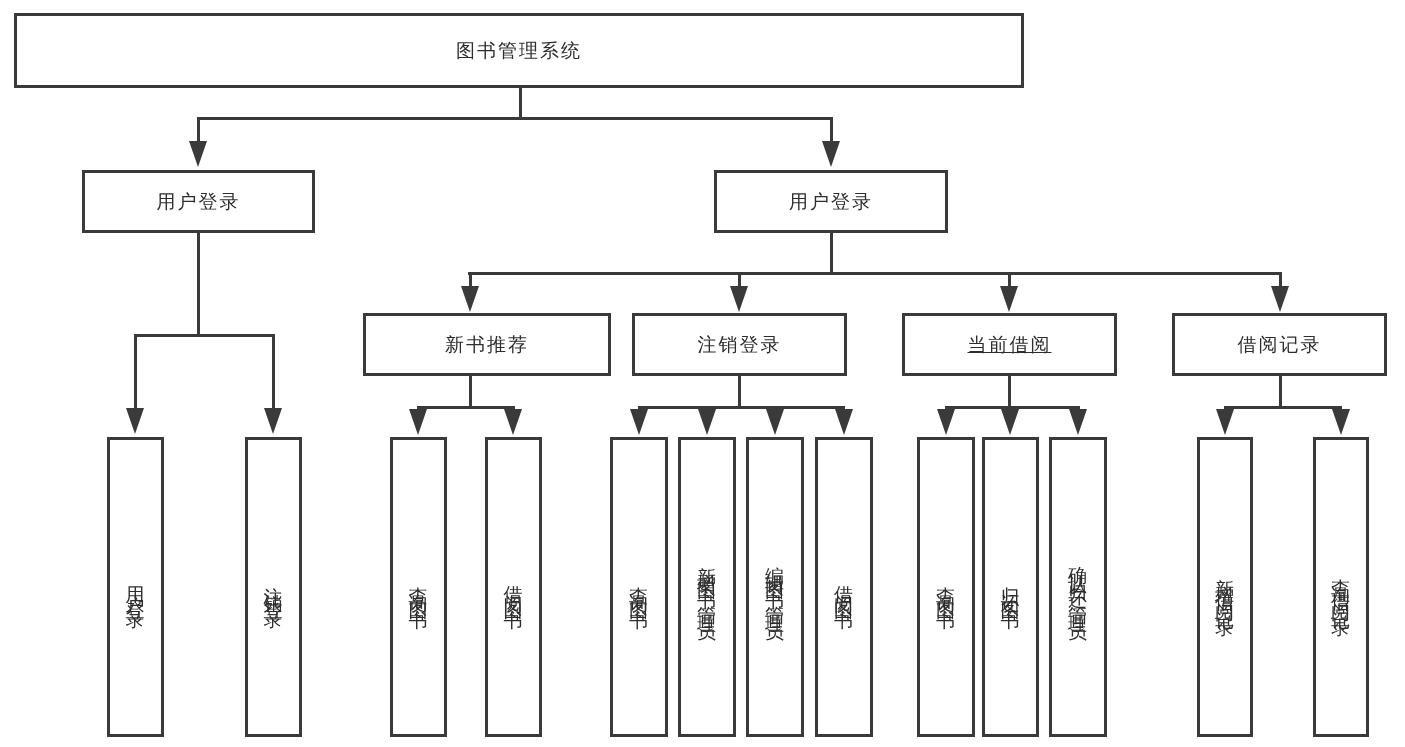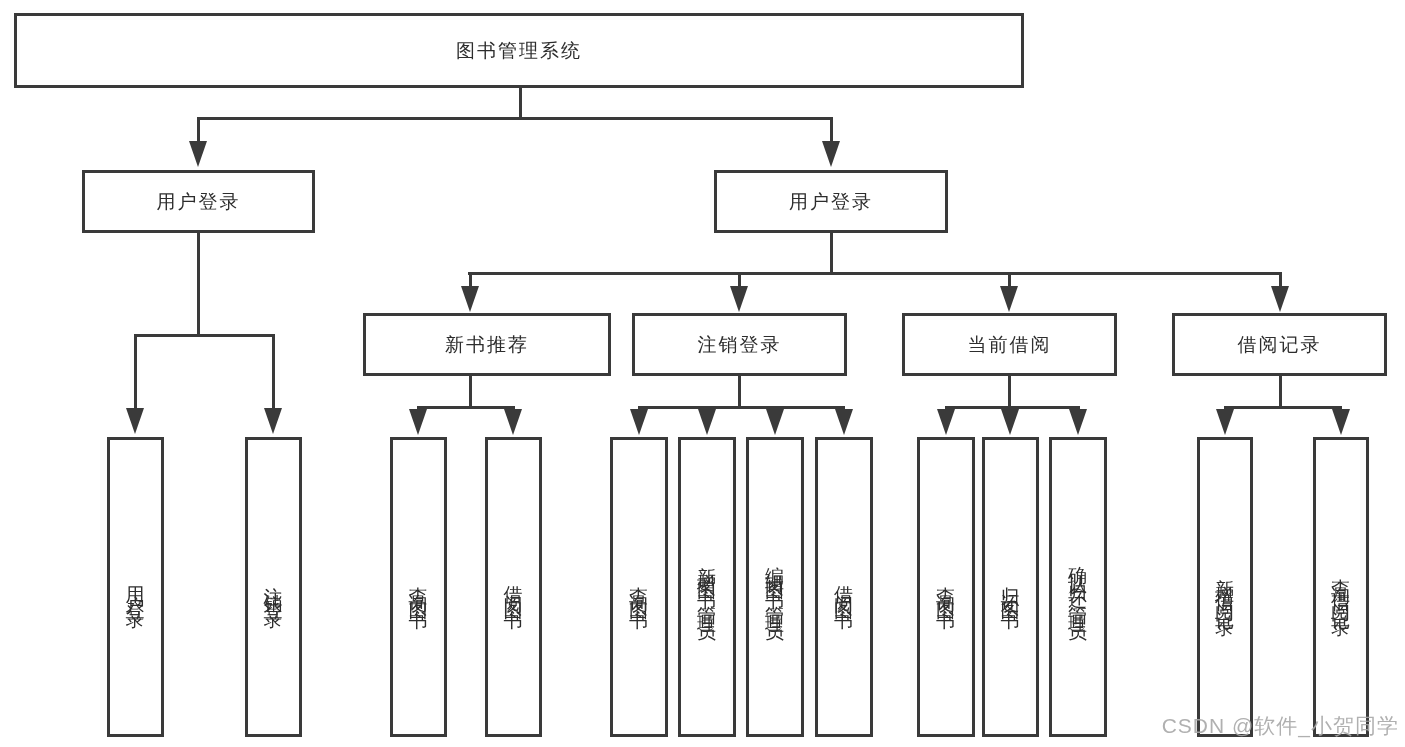--- a/index.html
+++ b/index.html
@@ -74,21 +74,21 @@
   <div class="box" style="left:714px;top:170px;width:234px;height:63px;">
     <span>用户登录</span>
   </div>
 
   <div class="box" style="left:363px;top:313px;width:248px;height:63px;">
     <span>新书推荐</span>
   </div>
   <div class="box" style="left:632px;top:313px;width:215px;height:63px;">
     <span>注销登录</span>
   </div>
-  <div class="box" style="left:902px;top:313px;width:215px;height:63px;">
+  <div class="box" style="left:902px;top:313px;width:215px;height:63px;text-decoration:underline;">
     <span>当前借阅</span>
   </div>
   <div class="box" style="left:1172px;top:313px;width:215px;height:63px;">
     <span>借阅记录</span>
   </div>
 
   <div class="vbox" style="left:107px;top:437px;width:57px;height:300px;">
     <span>用户登录</span>
   </div>
   <div class="vbox" style="left:245px;top:437px;width:57px;height:300px;">
@@ -173,15 +173,14 @@
   <div class="hline" style="left:945px;top:406px;width:135px;"></div>
   <div class="arrow" style="left:937px;top:409px;"></div>
   <div class="arrow" style="left:1001px;top:409px;"></div>
   <div class="arrow" style="left:1069px;top:409px;"></div>
 
   <div class="vline" style="left:1279px;top:376px;height:32px;"></div>
   <div class="hline" style="left:1224px;top:406px;width:118px;"></div>
   <div class="arrow" style="left:1216px;top:409px;"></div>
   <div class="arrow" style="left:1332px;top:409px;"></div>
 
-  <div class="watermark">CSDN @软件_小贺同学</div>
 
 </div>
 
 </body></html>

